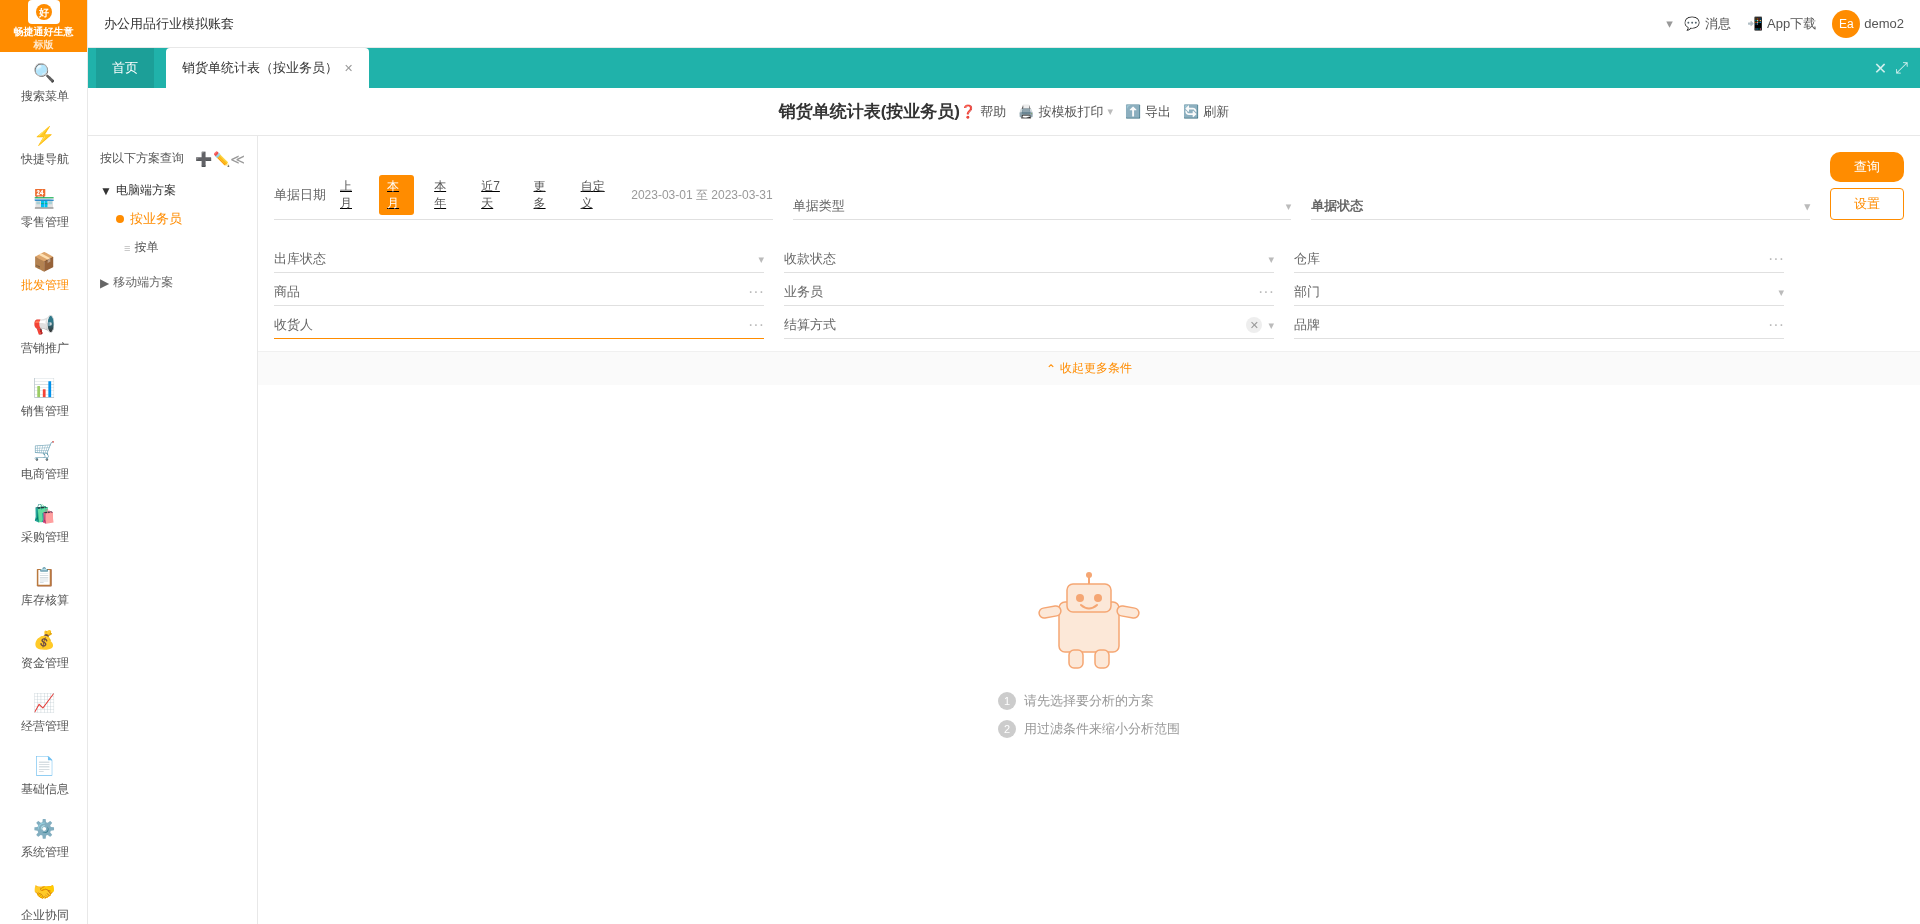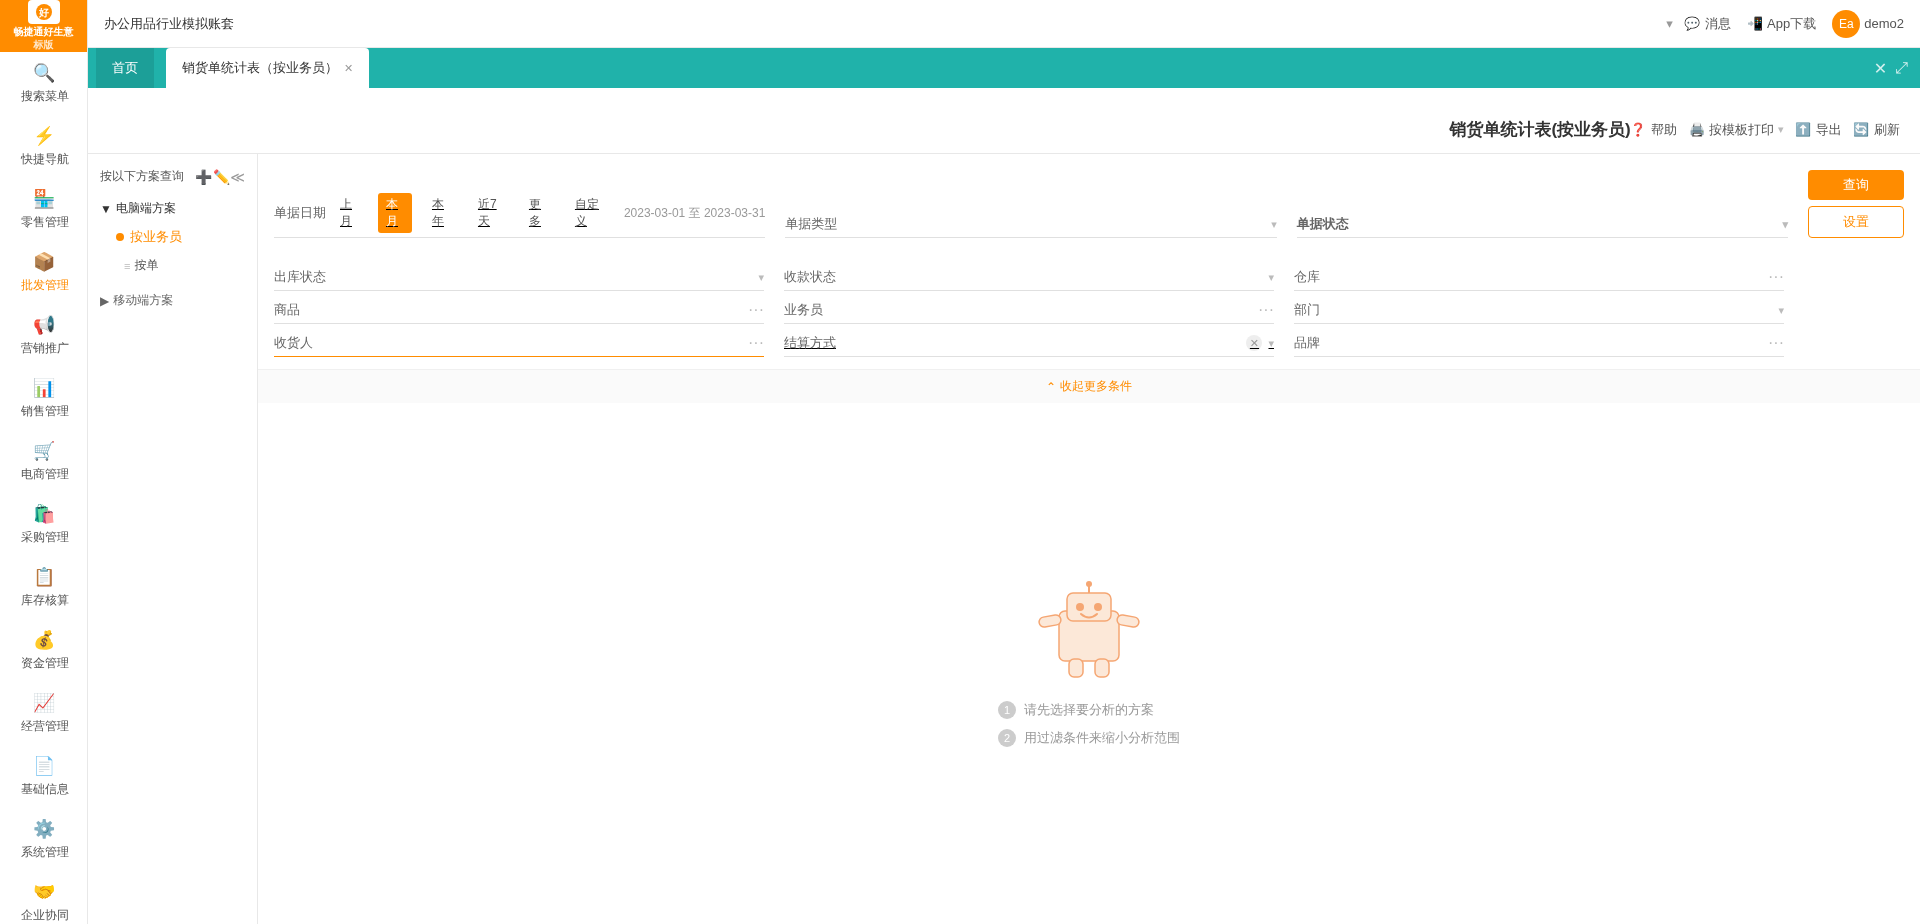--- a/index.html
+++ b/index.html
@@ -111,36 +111,36 @@
     .page-content {
       flex: 1;
       display: flex;
       flex-direction: column;
       overflow: hidden;
     }
 
     
     .page-header {
       background: #fff;
-      padding: 30px 20px 0 20px;
+      padding: 12px 20px 0 20px;
       border-bottom: 1px solid #e8e8e8;
       display: flex;
       align-items: center;
-      justify-content: flex-end;
+      justify-content: center;
       flex-shrink: 0;
     }
     .page-title { font-size: 17px; font-weight: bold; color: #333; padding-bottom: 12px; }
     .page-header-actions { display: flex; align-items: center; gap: 12px; padding-bottom: 12px; }
     .header-action-btn { display: flex; align-items: center; gap: 4px; color: #555; cursor: pointer; font-size: 13px; }
     .query-btn {
       background: #ff8c00;
       color: #fff;
       border: none;
-      padding: 6px 35px;
-      border-radius: 4px;
+      padding: 6px 24px;
+      border-radius: 10px;
       cursor: pointer;
       font-size: 13px;
       min-width: 72px;
     }
     .settings-btn {
       background: #fff;
       color: #ff8c00;
       border: 1px solid #ff8c00;
       padding: 6px 16px;
       border-radius: 4px;
@@ -601,21 +601,21 @@
           </div>
 
           <div style="display:flex;gap:20px;align-items:flex-end;">
             <div style="flex:1;min-width:0;">
               <div class="field-wrap active-underline">
                 <span class="field-label">收货人</span>
                 <span class="field-value"></span>
                 <span class="field-dots">···</span>
               </div>
             </div>
-            <div style="flex:1;min-width:0;text-decoration:underline;">
+            <div style="flex:1;min-width:0;">
               <div class="field-wrap">
                 <span class="field-label">结算方式</span>
                 <span class="field-value"></span>
                 <span class="field-clear">✕</span>
                 <span class="field-arrow">▾</span>
               </div>
             </div>
             <div style="flex:1;min-width:0;">
               <div class="field-wrap">
                 <span class="field-label">品牌</span>

